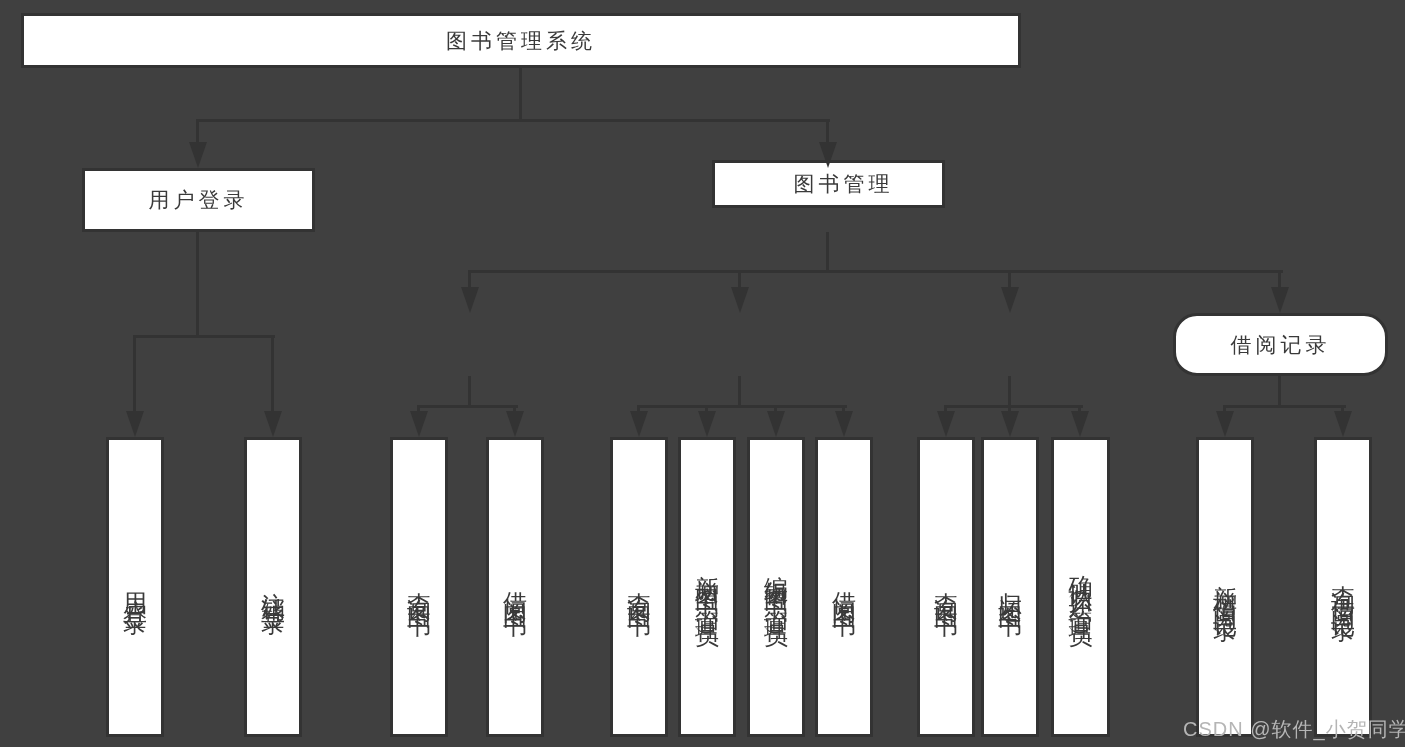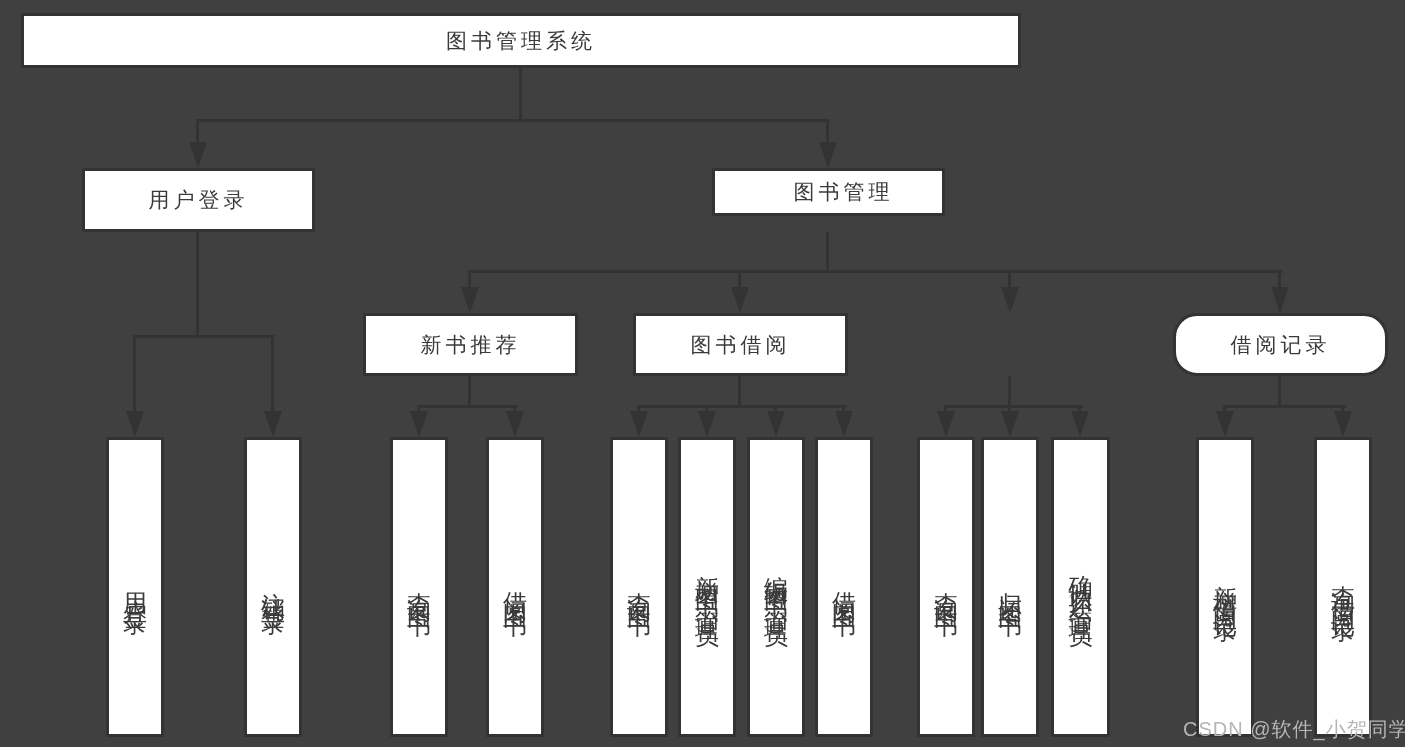--- a/index.html
+++ b/index.html
@@ -52,24 +52,22 @@
   }
 </style>
 </head>
 <body>
 
 <div id="canvas">
 
   <div class="node" style="left:21px;top:13px;width:1000px;height:55px;">图书管理系统</div>
 
   <div class="node" style="left:82px;top:168px;width:233px;height:64px;">用户登录</div>
-  <div class="node" style="left:712px;top:168px;width:233px;height:48px;padding-left:30px;">图书管理</div>
+  <div class="node" style="left:712px;top:160px;width:233px;height:48px;padding-left:30px;">图书管理</div>
 
-  <div class="node" style="left:363px;top:313px;width:215px;height:63px;">新书推荐</div>
-  <div class="node" style="left:633px;top:313px;width:215px;height:63px;">图书借阅</div>
   <div class="node" style="left:1173px;top:313px;width:215px;height:63px;border-radius:24px;">借阅记录</div>
 
   <div class="node vert" style="left:106px;top:437px;width:58px;height:300px;">用户登录</div>
   <div class="node vert" style="left:244px;top:437px;width:58px;height:300px;">注销登录</div>
 
   <div class="node vert" style="left:390px;top:437px;width:58px;height:300px;">查询图书</div>
   <div class="node vert" style="left:486px;top:437px;width:58px;height:300px;">借阅图书</div>
 
   <div class="node vert" style="left:610px;top:437px;width:58px;height:300px;">查询图书</div>
   <div class="node vert" style="left:678px;top:437px;width:58px;height:300px;">新增图书（管理员）</div>

